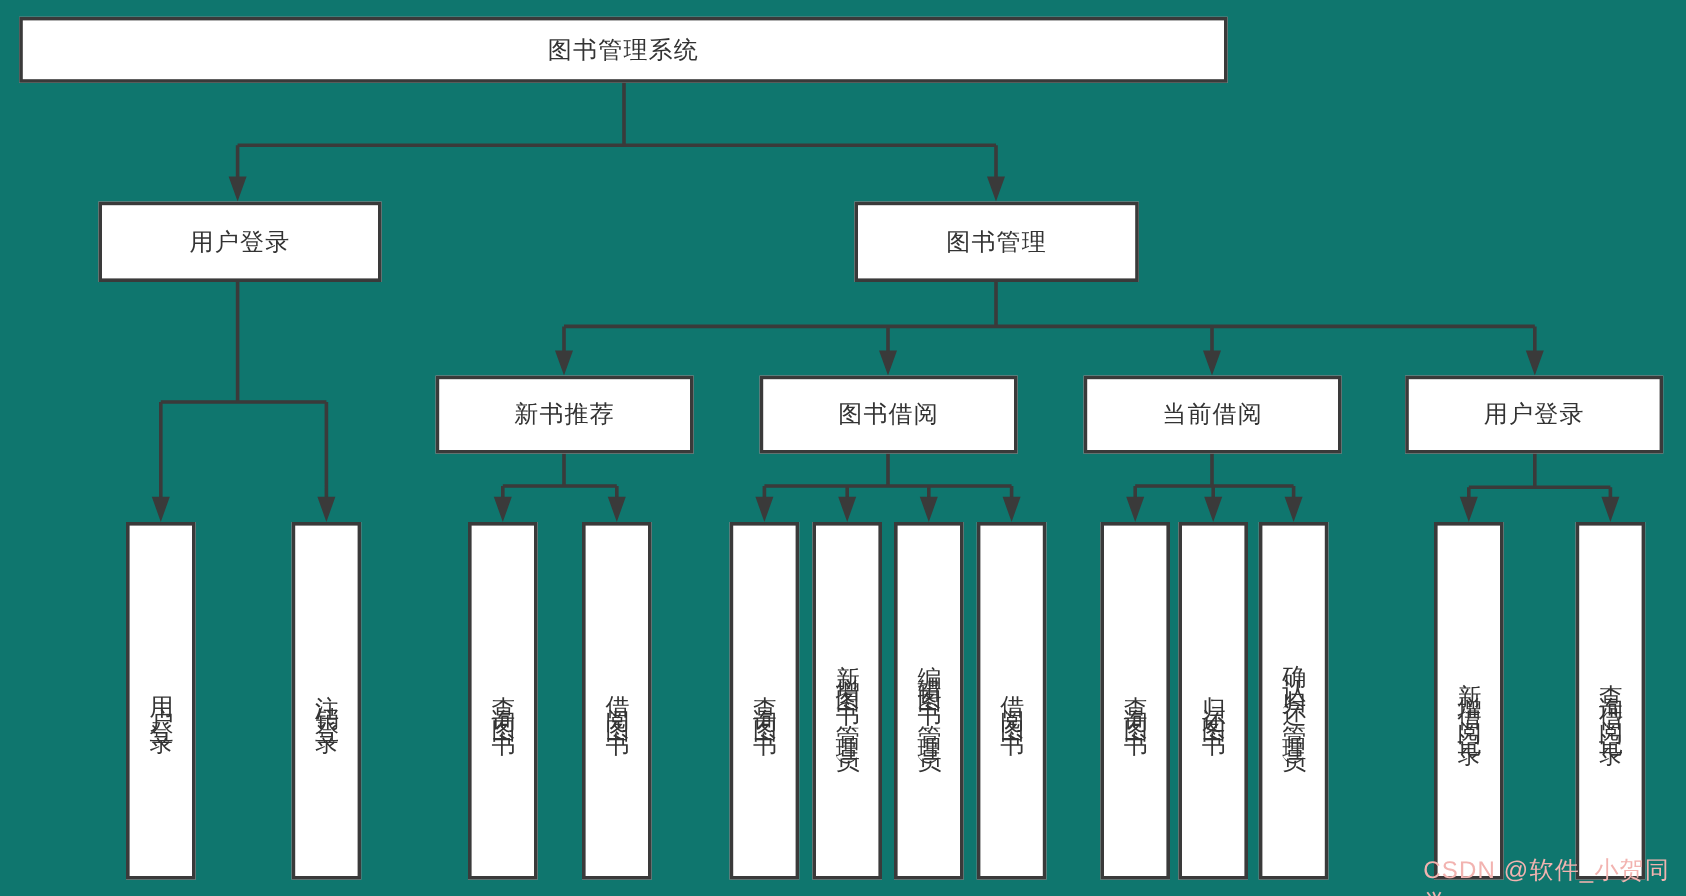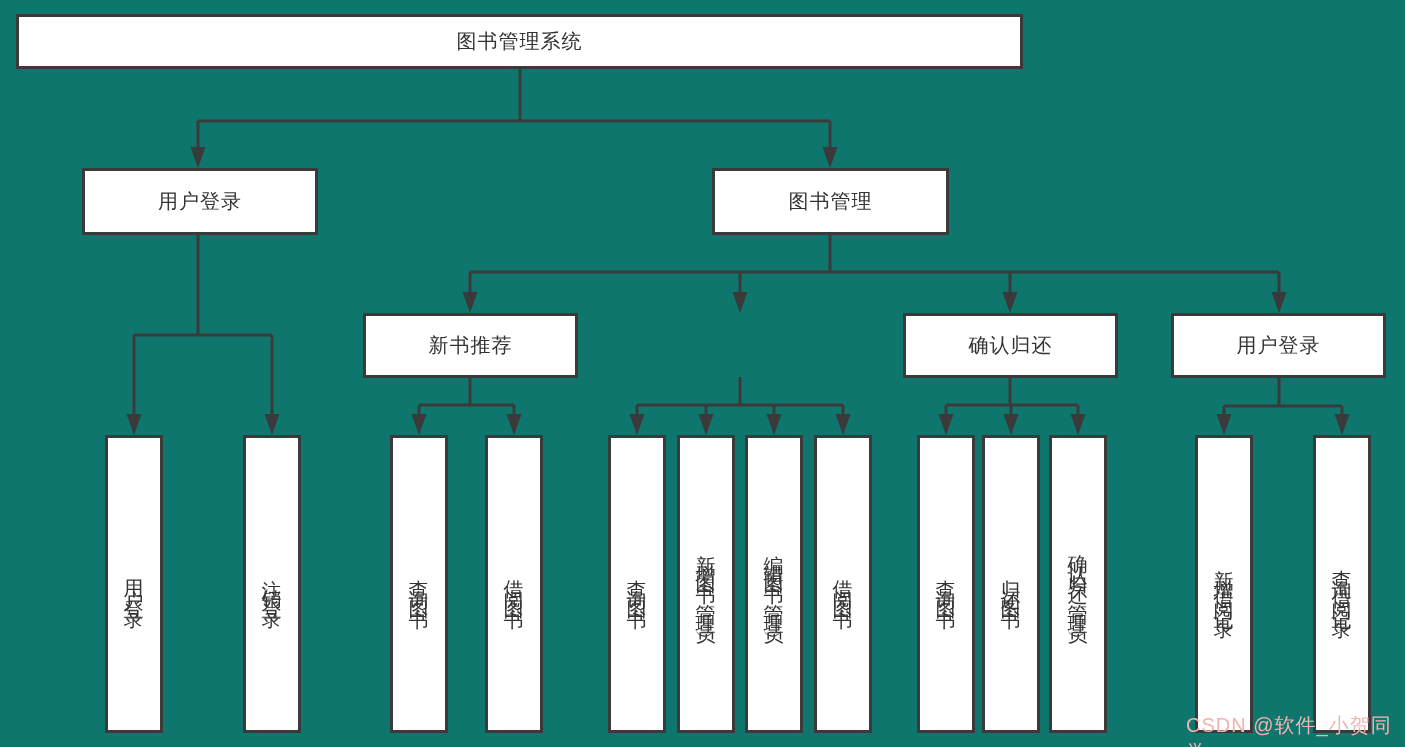--- a/index.html
+++ b/index.html
@@ -51,21 +51,22 @@
          M1078 435 L1070.5 414 L1085.5 414 Z M1224 435 L1216.5 414 L1231.5 414 Z
          M1342 435 L1334.5 414 L1349.5 414 Z" fill="#3a3a3a" stroke="none"></path>
   </svg>
 
   <div class="node" style="left:16px;top:14px;width:1007px;height:55px">图书管理系统</div>
 
   <div class="node" style="left:82px;top:168px;width:236px;height:67px">用户登录</div>
   <div class="node" style="left:712px;top:168px;width:237px;height:67px">图书管理</div>
 
   <div class="node" style="left:363px;top:313px;width:215px;height:65px">新书推荐</div>
-  <div class="node" style="left:903px;top:313px;width:215px;height:65px">确认归还</div>
+  <div class="node" style="left:633px;top:313px;width:215px;height:65px">图书借阅</div>
+  <div class="node" style="left:903px;top:313px;width:215px;height:65px">当前借阅</div>
   <div class="node" style="left:1171px;top:313px;width:215px;height:65px">用户登录</div>
 
   <div class="leaf" style="left:105px">
     <span class="vtext">用户登录</span>
   </div>
   <div class="leaf" style="left:243px">
     <span class="vtext">注销登录</span>
   </div>
 
   <div class="leaf" style="left:390px">

